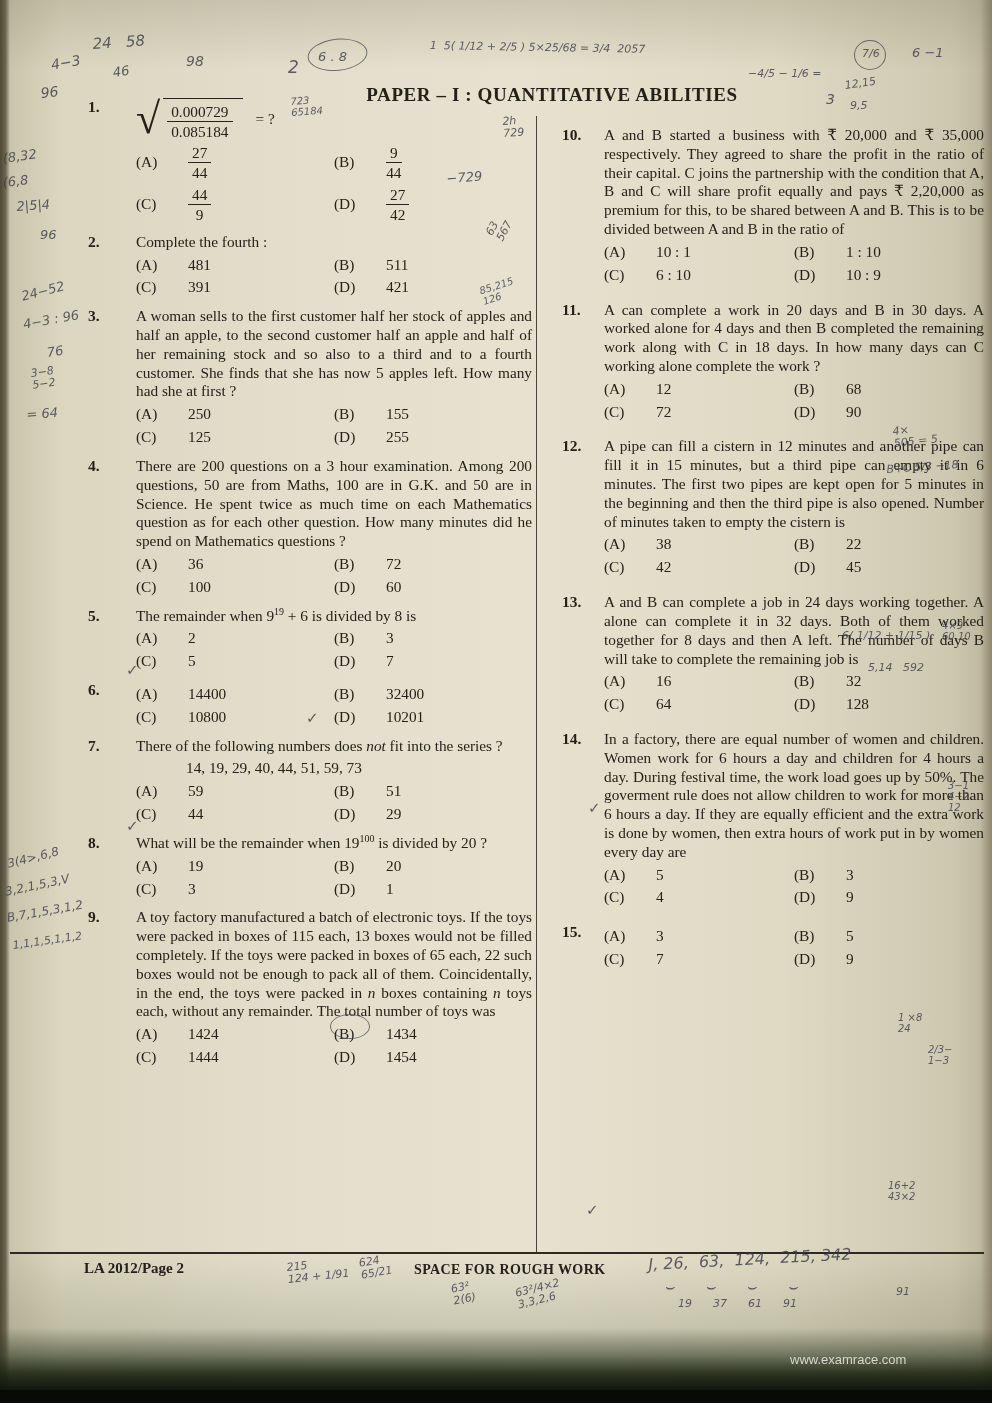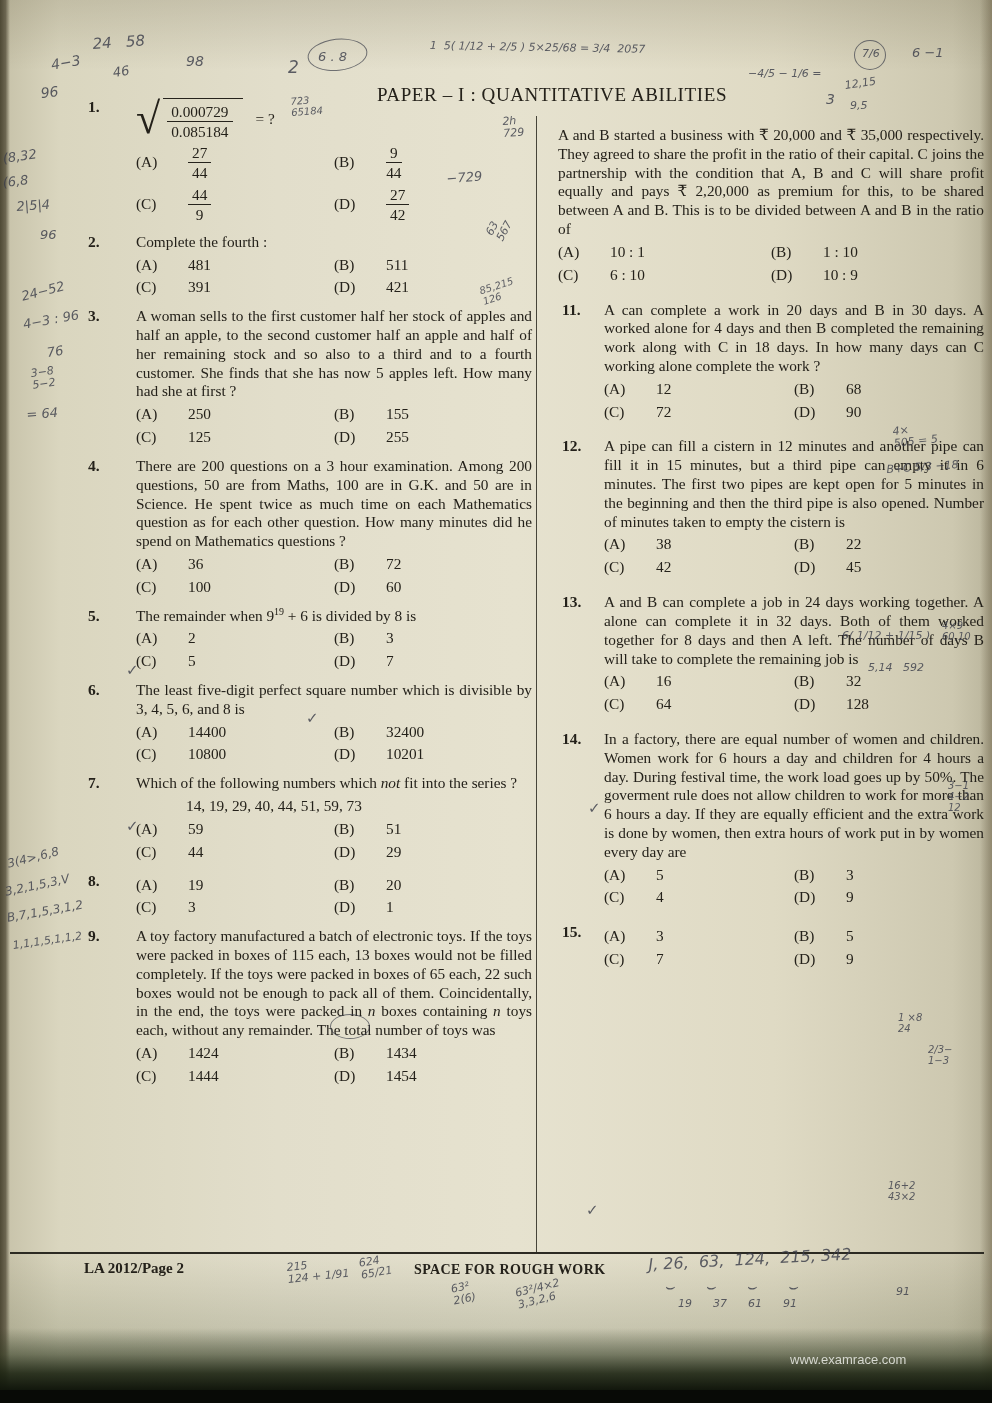--- a/index.html
+++ b/index.html
@@ -11,21 +11,21 @@
       linear-gradient(90deg,#c6c1a8 0%,#dad6bf 6%,#e2decb 28%,#e6e2cf 52%,#dfdac4 78%,#cdc8b0 96%,#b9b49b 100%);
   }
   .edge-left{position:absolute;left:0;top:0;width:10px;height:100%;
     background:linear-gradient(90deg,#4e4935 0%,#6b6550 55%,rgba(107,101,80,0) 100%);}
   .edge-right{position:absolute;right:0;top:0;width:12px;height:100%;
     background:linear-gradient(270deg,rgba(110,100,75,0.55) 0%,rgba(110,100,75,0) 100%);}
   .bottom-band{position:absolute;left:0;top:1328px;width:100%;height:63px;
     background:linear-gradient(180deg,rgba(52,62,36,0) 0%,rgba(48,58,34,0.5) 42%,rgba(28,36,18,0.88) 72%,#10150b 100%);}
   .bottom-strip{position:absolute;left:0;top:1390px;width:100%;height:13px;background:#080a06;}
   .page-title{position:absolute;top:84px;left:0;width:100%;text-align:center;padding-left:112px;box-sizing:border-box;
-    font-size:19px;font-weight:normal;letter-spacing:0.6px;}
+    font-size:19px;font-weight:bold;letter-spacing:0.6px;}
   .divider-v{position:absolute;left:536px;top:116px;width:1.4px;height:1136px;background:rgba(42,40,30,0.85);}
   .rule-footer{position:absolute;left:10px;top:1252px;width:974px;height:2px;background:#2c2a22;}
   .footer-page{position:absolute;left:84px;top:1260px;font-size:15px;font-weight:bold;}
   .footer-rough{position:absolute;left:414px;top:1262px;font-size:14px;font-weight:bold;letter-spacing:0.4px;}
   .watermark{position:absolute;left:790px;top:1352px;font-family:"Liberation Sans",sans-serif;font-size:13px;color:#d6d8d0;}
   .col{position:absolute;}
   .col-left{left:84px;top:98px;width:448px;}
   .col-right{left:558px;top:126px;width:426px;}
   .q{display:flex;margin-bottom:10px;}
   .col-right .q{margin-bottom:16px;}
@@ -187,21 +187,20 @@
             <div class="opt">
               <span class="opt-label">(D)</span>
               <span class="opt-value">7</span>
             </div>
           </div>
     </div>
   </div>
       <div class="q">
     <div class="q-no">6.</div>
     <div class="q-body">
-      <div class="q-text"><span>The least five-digit perfect square number which is divisible by 3, 4, 5, 6, and 8 is</span></div>
 
       <div class="q-opts">
             <div class="opt">
               <span class="opt-label">(A)</span>
               <span class="opt-value">14400</span>
             </div>
             <div class="opt">
               <span class="opt-label">(B)</span>
               <span class="opt-value">32400</span>
             </div>
@@ -212,21 +211,21 @@
             <div class="opt">
               <span class="opt-label">(D)</span>
               <span class="opt-value">10201</span>
             </div>
           </div>
     </div>
   </div>
       <div class="q">
     <div class="q-no">7.</div>
     <div class="q-body">
-      <div class="q-text"><span>Which of the following numbers which </span><i>not</i><span> fit into the series ?</span></div>
+      <div class="q-text"><span>There of the following numbers does </span><i>not</i><span> fit into the series ?</span></div>
       <div class="q-series">14, 19, 29, 40, 44, 51, 59, 73</div>
       <div class="q-opts">
             <div class="opt">
               <span class="opt-label">(A)</span>
               <span class="opt-value">59</span>
             </div>
             <div class="opt">
               <span class="opt-label">(B)</span>
               <span class="opt-value">51</span>
             </div>
@@ -237,20 +236,21 @@
             <div class="opt">
               <span class="opt-label">(D)</span>
               <span class="opt-value">29</span>
             </div>
           </div>
     </div>
   </div>
       <div class="q">
     <div class="q-no">8.</div>
     <div class="q-body">
+      <div class="q-text"><span>What will be the remainder when 19</span><sup>100</sup><span> is divided by 20 ?</span></div>
 
       <div class="q-opts">
             <div class="opt">
               <span class="opt-label">(A)</span>
               <span class="opt-value">19</span>
             </div>
             <div class="opt">
               <span class="opt-label">(B)</span>
               <span class="opt-value">20</span>
             </div>
@@ -286,20 +286,21 @@
             <div class="opt">
               <span class="opt-label">(D)</span>
               <span class="opt-value">1454</span>
             </div>
           </div>
     </div>
   </div>
     </div>
   <div class="col col-right">
       <div class="q">
+    <div class="q-no">10.</div>
     <div class="q-body">
       <div class="q-text"><span>A and B started a business with ₹ 20,000 and ₹ 35,000 respectively. They agreed to share the profit in the ratio of their capital. C joins the partnership with the condition that A, B and C will share profit equally and pays ₹ 2,20,000 as premium for this, to be shared between A and B. This is to be divided between A and B in the ratio of</span></div>
 
       <div class="q-opts">
             <div class="opt">
               <span class="opt-label">(A)</span>
               <span class="opt-value">10 : 1</span>
             </div>
             <div class="opt">
               <span class="opt-label">(B)</span>

